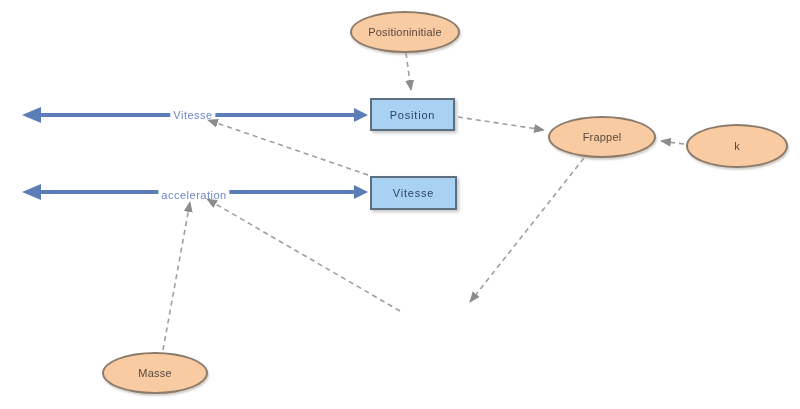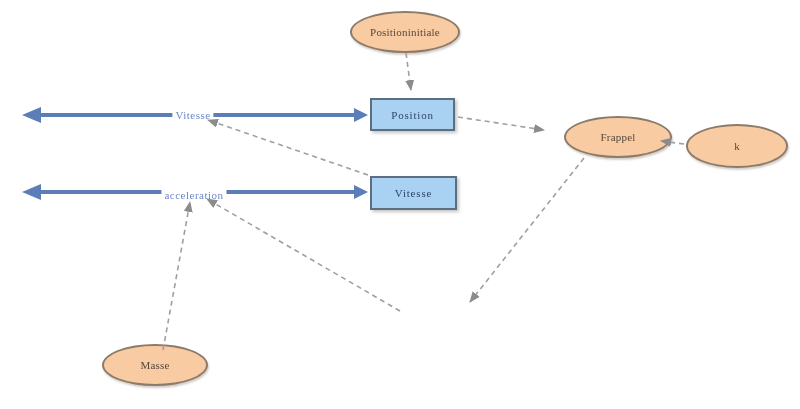--- a/index.html
+++ b/index.html
@@ -4,21 +4,21 @@
 <style>
   :root{
     --ellipse-fill:#f9cba3; --ellipse-border:#8d7b6a; --ellipse-text:#57493c;
     --stock-fill:#a9d2f2;  --stock-border:#5d6e7e;  --stock-text:#31436b;
     --flow-arrow:#5b7db8;  --flow-text:#6d87c7;
     --dashed-link:#9f9f9f; --dashed-arrowhead:#8c8c8c; --background:#ffffff;
   }
   html,body{margin:0;padding:0;background:#fff;}
   #canvas{
     position:relative;width:800px;height:409px;background:var(--background);
-    font-family:Liberation Serif, serif;overflow:hidden;
+    font-family:Liberation Sans, sans-serif;overflow:hidden;
   }
   svg.layer{position:absolute;left:0;top:0;pointer-events:none;}
   #links-under{z-index:1;}
   .node{position:absolute;display:flex;align-items:center;justify-content:center;
         box-sizing:border-box;z-index:2;}
   .ellipse{
     background:var(--ellipse-fill);border:2px solid var(--ellipse-border);
     border-radius:50%;box-shadow:1px 2px 2px rgba(130,115,100,.35);
   }
   .ellipse .lbl{font-size:11px;color:var(--ellipse-text);letter-spacing:.2px;white-space:nowrap;}
@@ -62,30 +62,30 @@
   </div>
 
   <div class="node stock" style="left:370px;top:98px;width:85px;height:33px;">
     <span class="lbl">Position</span>
   </div>
 
   <div class="node stock" style="left:370px;top:176px;width:87px;height:34px;">
     <span class="lbl">Vitesse</span>
   </div>
 
-  <div class="node ellipse" style="left:564px;top:116px;width:108px;height:42px;">
+  <div class="node ellipse" style="left:548px;top:116px;width:108px;height:42px;">
     <span class="lbl">Frappel</span>
   </div>
 
   <div class="node ellipse" style="left:686px;top:124px;width:102px;height:44px;">
     <span class="lbl">k</span>
   </div>
 
 
-  <div class="node ellipse" style="left:102px;top:344px;width:106px;height:42px;">
+  <div class="node ellipse" style="left:102px;top:352px;width:106px;height:42px;">
     <span class="lbl">Masse</span>
   </div>
 
   <div class="flowlabel" style="left:193px;top:115px;">Vitesse</div>
   <div class="flowlabel" style="left:194px;top:195px;">acceleration</div>
 
   <svg id="links-over" class="layer" width="800" height="409" viewBox="0 0 800 409">
     <defs>
       <marker id="arr" markerUnits="userSpaceOnUse" markerWidth="12" markerHeight="10" refX="10" refY="4.5" orient="auto">
         <path class="dashhead" d="M0,0 L11,4.5 L0,9 Z"></path>

